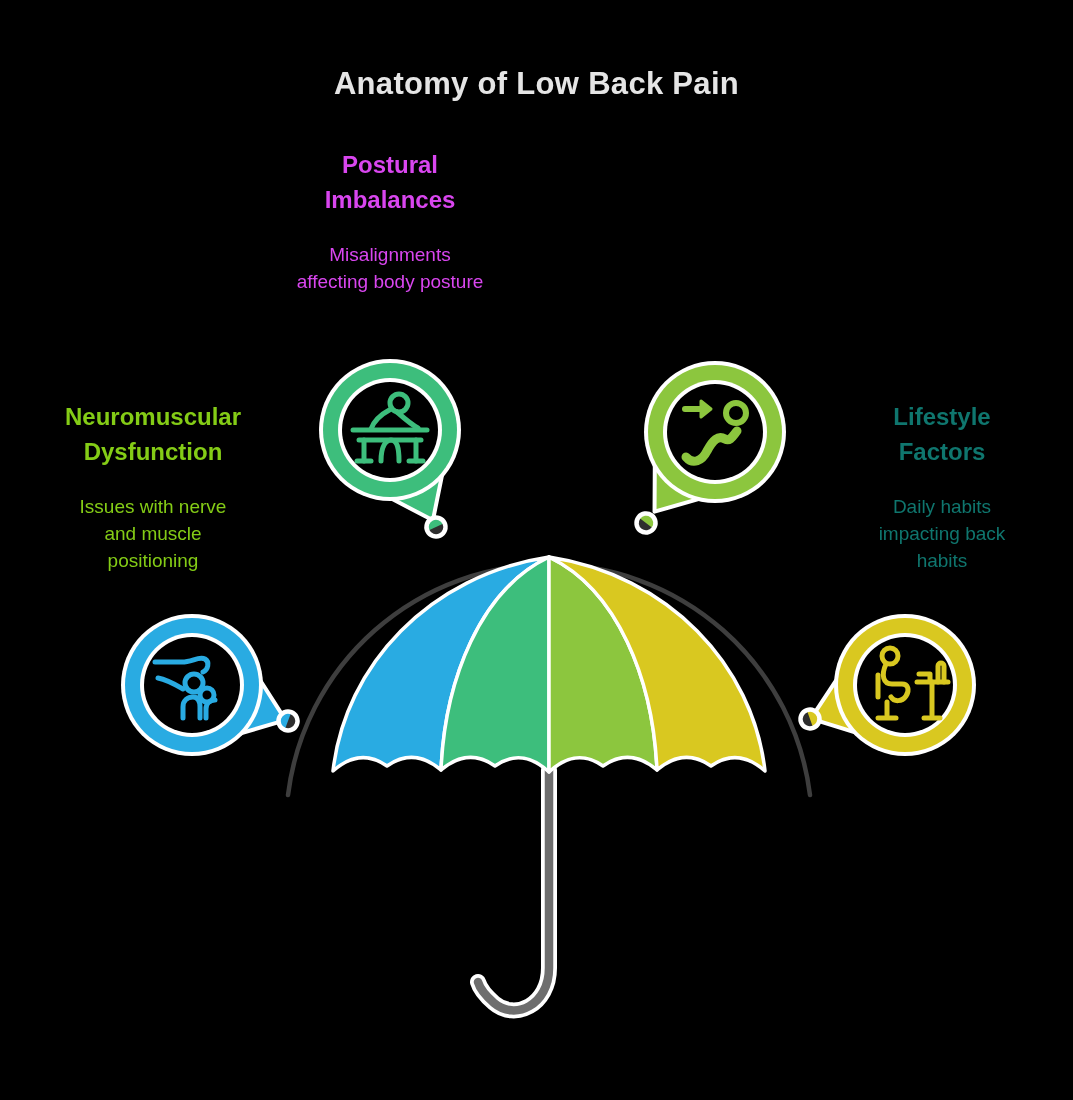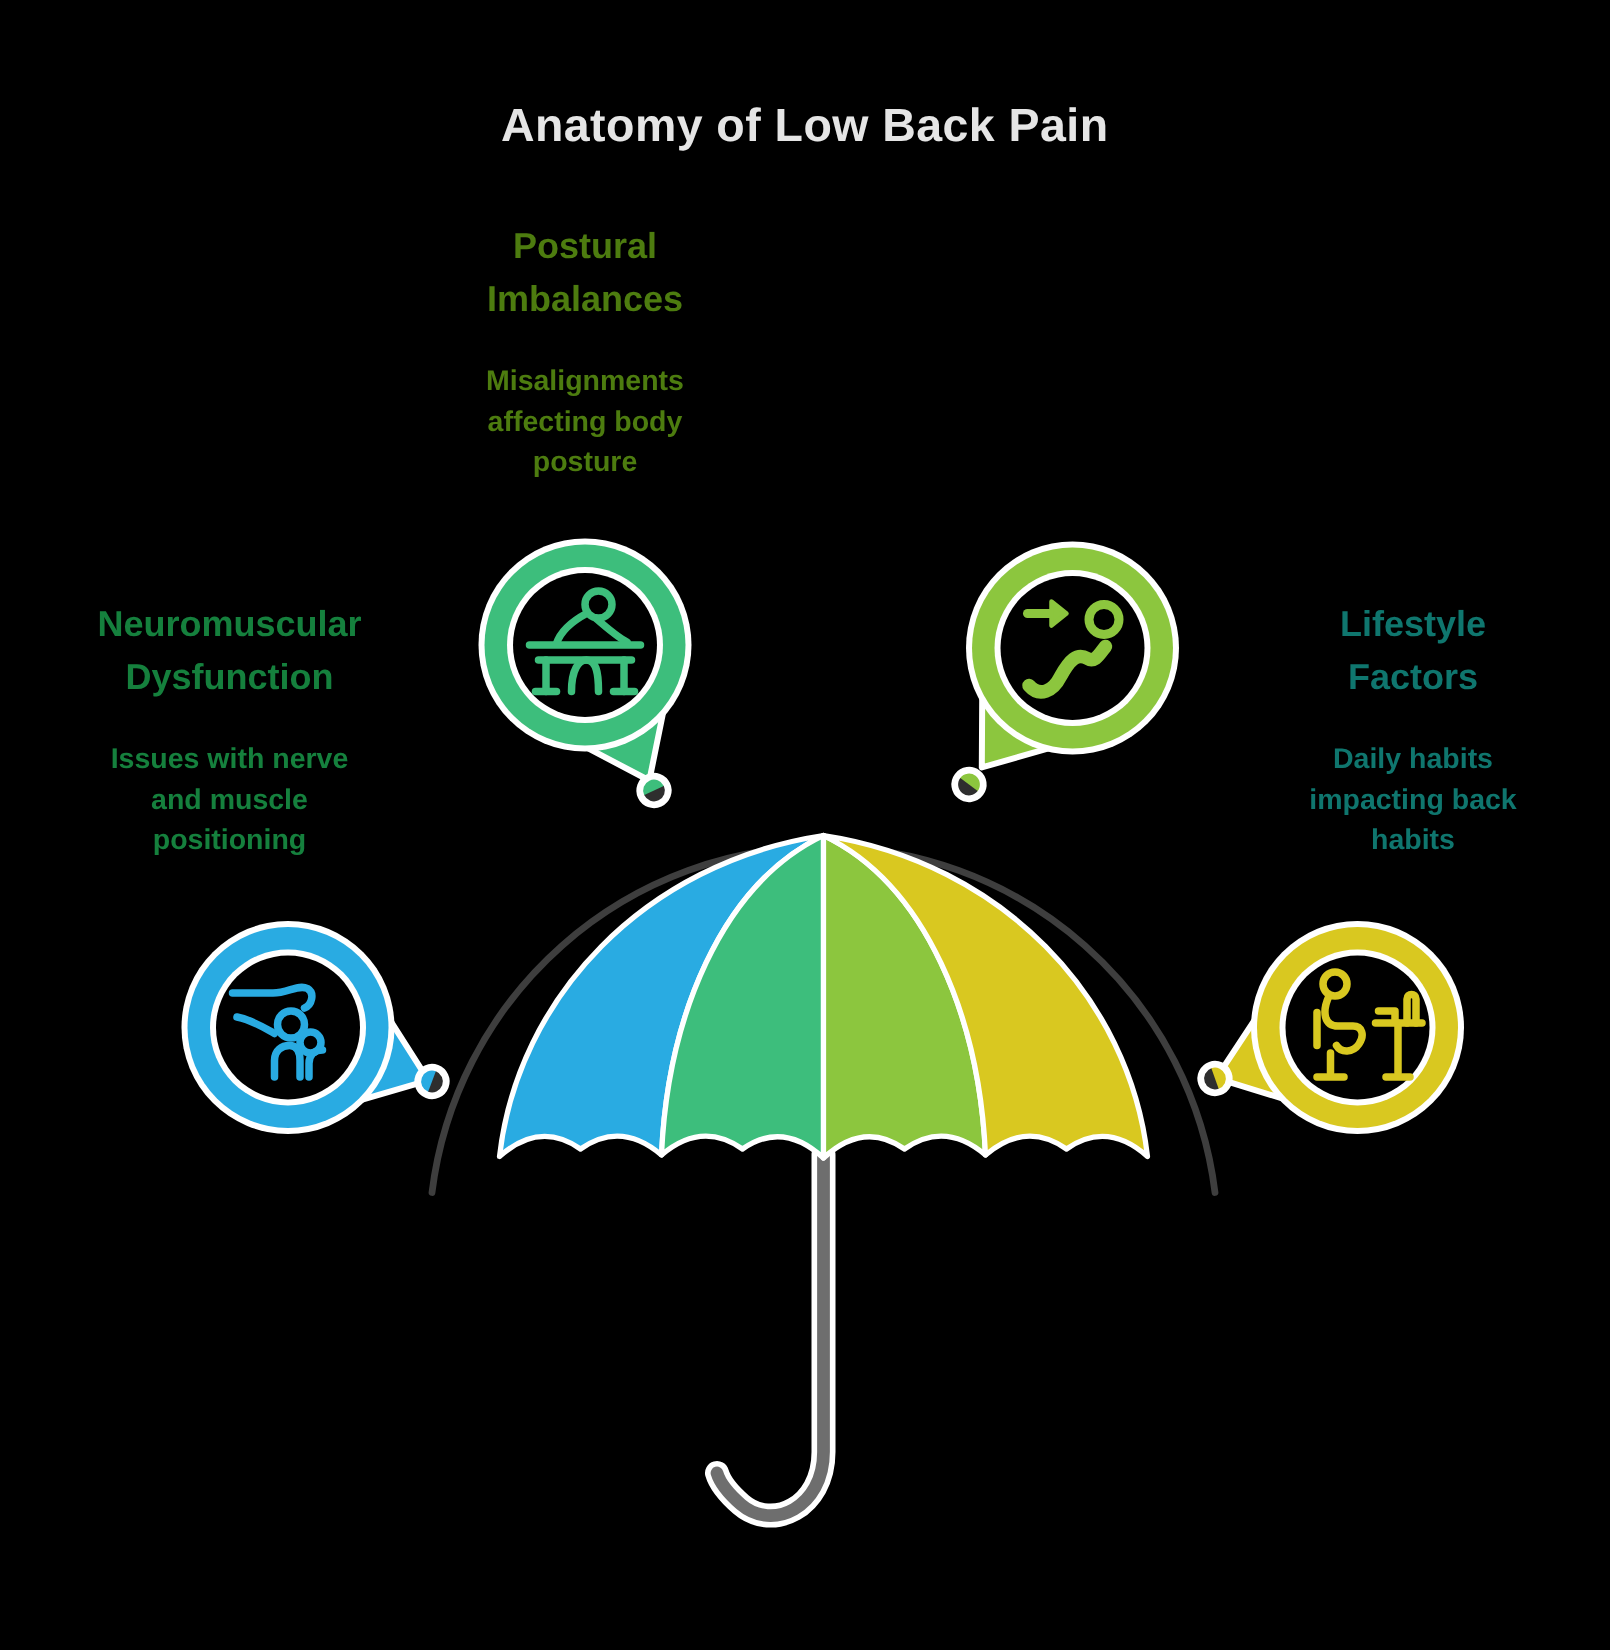--- a/index.html
+++ b/index.html
@@ -11,21 +11,21 @@
     font-family:"Liberation Sans", sans-serif;
   }
   .title{
     position:absolute;top:66px;left:0;right:0;
     margin:0;text-align:center;
     font-size:31px;font-weight:700;letter-spacing:.3px;
   }
   .art{position:absolute;top:0;left:0;width:1073px;height:1100px;}
   .label{position:absolute;text-align:center;}
   .label h2{margin:0;font-size:24px;font-weight:700;line-height:1.45;}
-  .label p{margin:24px auto 0;font-size:19px;font-weight:700;line-height:1.42;}
+  .label p{margin:24px auto 0;font-size:19px;font-weight:400;line-height:1.42;}
   .label-postural{left:275px;top:148px;width:230px;}
   .label-postural p{width:190px;}
   .label-spinal{left:599px;top:148px;width:230px;}
   .label-spinal p{width:190px;}
   .label-neuro{left:28px;top:400px;width:250px;}
   .label-neuro p{width:170px;}
   .label-lifestyle{left:847px;top:400px;width:190px;}
   .label-lifestyle p{width:175px;}
 </style>
 </head>
@@ -144,27 +144,27 @@
       <path d="M 0,-9.5 A 9.5 9.5 0 0 0 0,9.5 Z" fill="#29ABE2"></path>
       <circle r="9.5" fill="none" stroke="#FFFFFF" stroke-width="4.5"></circle>
     </g>
     <g transform="translate(810,719) rotate(160.3)">
       <circle r="9.5" fill="#2E2E2E"></circle>
       <path d="M 0,-9.5 A 9.5 9.5 0 0 0 0,9.5 Z" fill="#D9C820"></path>
       <circle r="9.5" fill="none" stroke="#FFFFFF" stroke-width="4.5"></circle>
     </g>
   </svg>
 
-  <div class="label label-postural" style="color: #4d7c0f;">
+  <div class="label label-postural" style="color: #d946ef;">
     <h2>Postural Imbalances</h2>
     <p>Misalignments affecting body posture</p>
   </div>
 
 
-  <div class="label label-neuro" style="color: #15803d;">
+  <div class="label label-neuro" style="color: #84cc16;">
     <h2>Neuromuscular Dysfunction</h2>
     <p>Issues with nerve and muscle positioning</p>
   </div>
 
   <div class="label label-lifestyle" style="color: #0f766e;">
     <h2>Lifestyle Factors</h2>
     <p>Daily habits impacting back habits</p>
   </div>
 
 </div>

